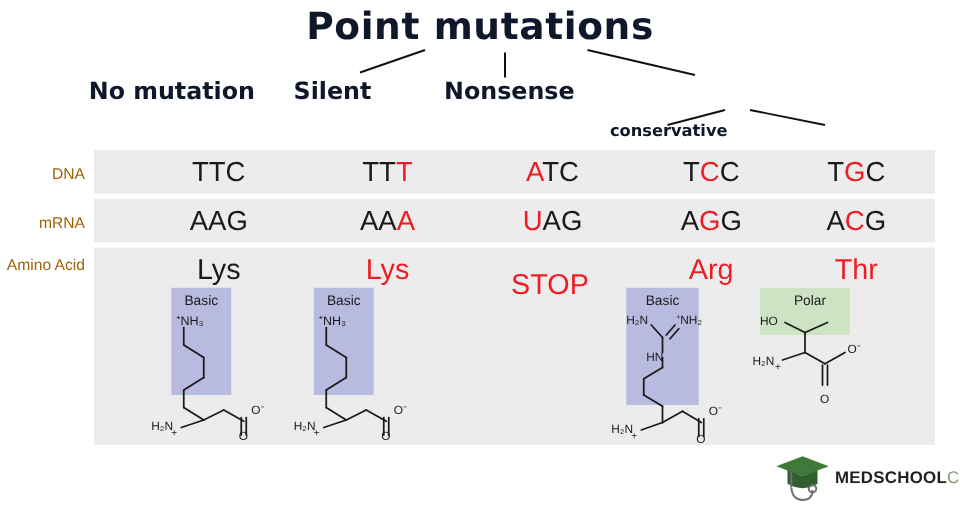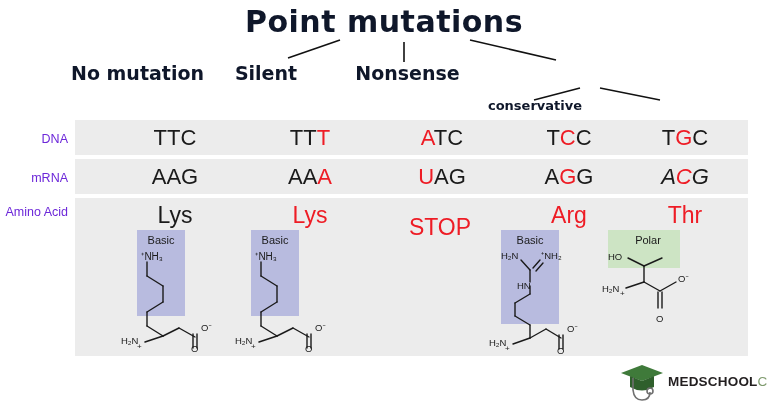--- a/index.html
+++ b/index.html
@@ -31,21 +31,21 @@
   #panel{position:absolute;left:75px;top:120px;width:673px;height:208px;}
   .row-band{
     position:absolute;left:0;width:673px;background:#ececec;
   }
   #band-dna  {top:0px;  height:35px;}
   #band-mrna {top:39px; height:35px;}
   #band-aa   {top:78px; height:158px;}
 
   .row-label{
     position:absolute;left:0;width:68px;text-align:right;
-    font-size:12.5px;color:#6d28d9;
+    font-size:12.5px;color:#a16207;
   }
   #lbl-dna  {top:132px;}
   #lbl-mrna {top:171px;}
   #lbl-aa   {top:205px;}
 
   .cell{
     position:absolute;text-align:center;font-size:22px;color:#1a1a1a;
     white-space:nowrap;
   }
   .cell .mut{color:#ee1c25;}
@@ -117,21 +117,21 @@
     </div>
     <div class="cell" style="left:165px;top:44px;width:140px;">
       <span>AA</span><span class="mut">A</span><span></span>
     </div>
     <div class="cell" style="left:297px;top:44px;width:140px;">
       <span></span><span class="mut">U</span><span>AG</span>
     </div>
     <div class="cell" style="left:424px;top:44px;width:140px;">
       <span>A</span><span class="mut">G</span><span>G</span>
     </div>
-    <div class="cell" style="left:540px;top:44px;width:140px;font-style:italic;">
+    <div class="cell" style="left:540px;top:44px;width:140px;">
       <span>A</span><span class="mut">C</span><span>G</span>
     </div>
 
     <div class="aa-cell aa-black" style="left:30px;top:82px;width:140px;">Lys</div>
     <div class="aa-cell aa-red" style="left:165px;top:82px;width:140px;">Lys</div>
     <div class="aa-cell aa-red" style="left:290px;top:94px;width:150px;">STOP</div>
     <div class="aa-cell aa-red" style="left:540px;top:82px;width:140px;">Thr</div>
     <div class="aa-cell aa-red" style="left:424px;top:82px;width:140px;">Arg</div>
 
     <div class="struct" style="left:38px;top:110px;">

